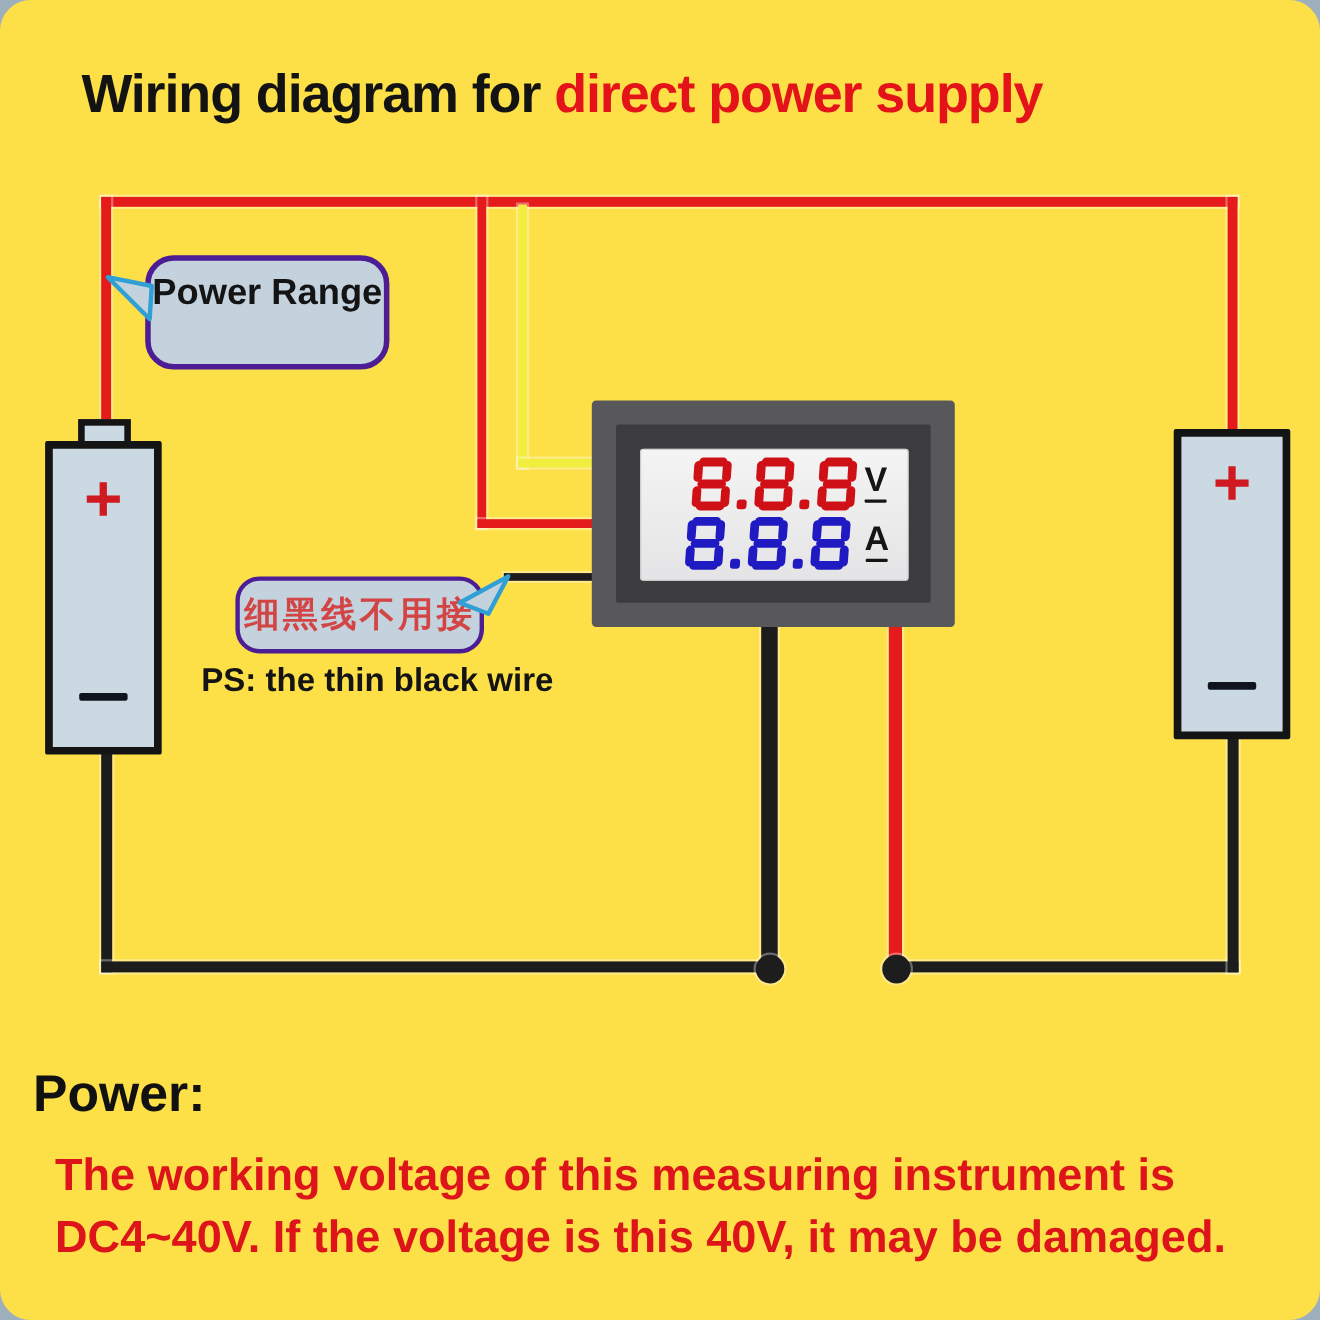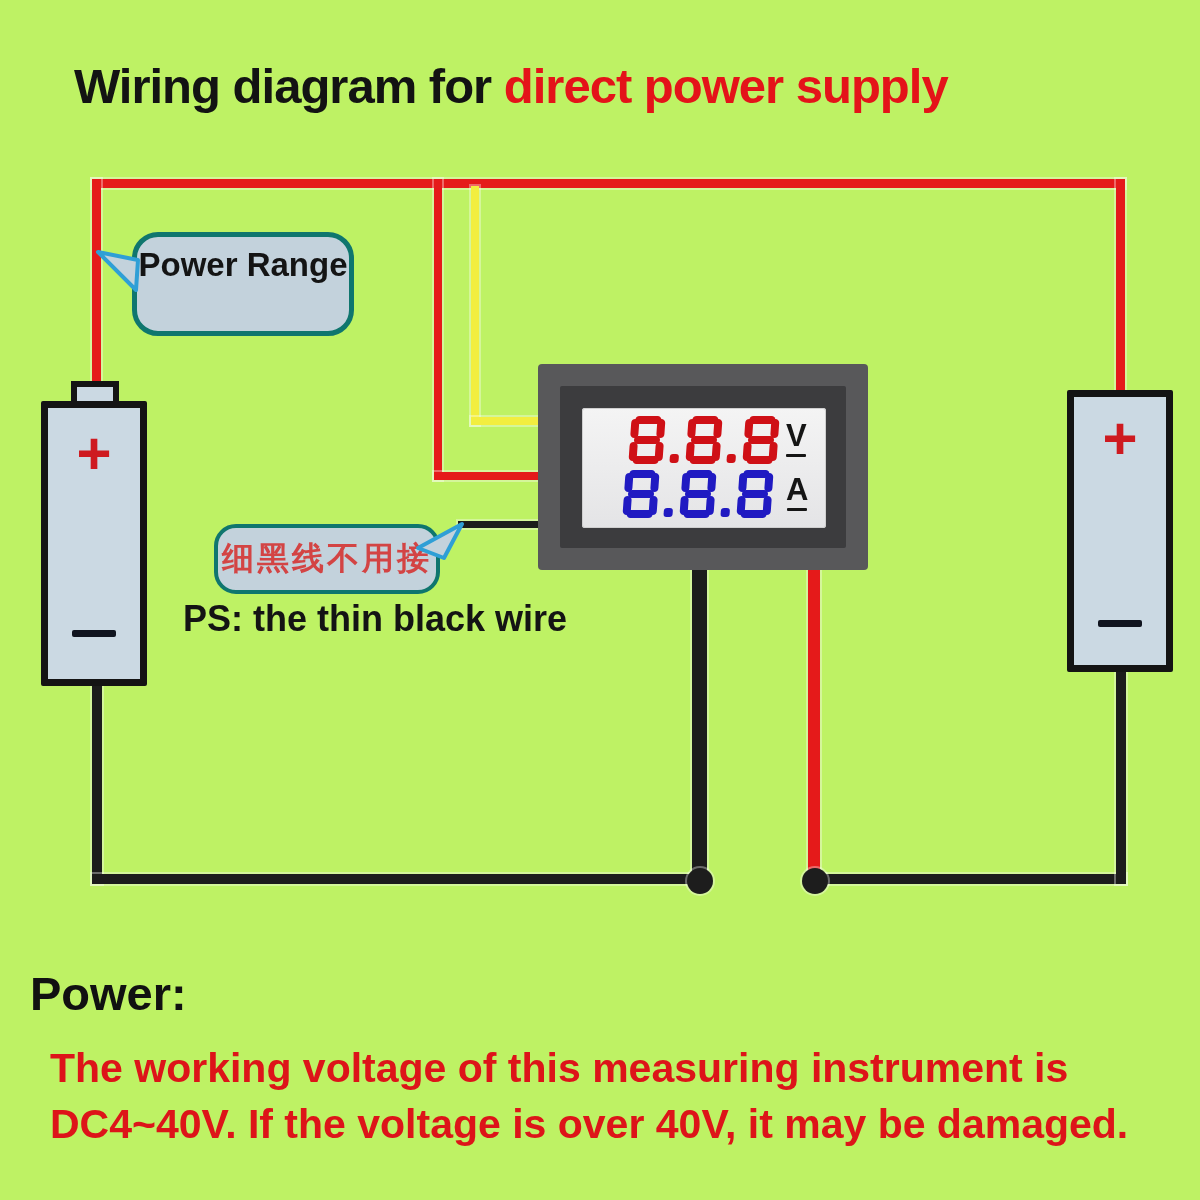--- a/index.html
+++ b/index.html
@@ -1,19 +1,19 @@
 <!DOCTYPE html>
 <html><head>
 <meta charset="utf-8">
 <style>
   html,body{margin:0;padding:0;}
   body{background:#9eb0bc;font-family:"Liberation Sans","DejaVu Sans",sans-serif;}
   #stage{
     position:relative;width:1200px;height:1200px;margin:0 auto;
-    background:#bef264;overflow:hidden;
+    background:#fde047;overflow:hidden;border-radius:28px;
   }
   
   .title{
     position:absolute;left:74px;top:58px;font-size:49px;font-weight:700;
     letter-spacing:-1px;color:#131313;white-space:nowrap;
   }
   .title .hl{color:#e41319;}
   
   .wire{position:absolute;box-shadow:0 0 0 2px rgba(255,255,255,0.35);}
   .w-red{background:#e51a1a;}
@@ -64,34 +64,34 @@
   .seg-e{left:0;top:26px;width:8px;height:19px;}
   .seg-c{left:26px;top:26px;width:8px;height:19px;}
   .seg-dot{width:9px;height:9px;border-radius:3px;margin-bottom:1px;}
   .unit{position:absolute;display:flex;flex-direction:column;align-items:center;
     color:#151515;font-weight:700;font-size:31px;line-height:32px;}
   .unit-volt{left:204px;top:12px;}
   .unit-amp{left:204px;top:66px;}
   .unit-bar{width:20px;height:3px;background:#151515;margin-top:2px;border-radius:1px;}
   
   .bubble{
-    position:absolute;box-sizing:border-box;border:5px solid #0f766e;
+    position:absolute;box-sizing:border-box;border:5px solid #4c1d95;
     border-radius:26px;background:#c3d2dc;text-align:center;
   }
   .bubble-power{left:132px;top:232px;width:222px;height:104px;padding-top:8px;}
   .bubble-power .b1{font-size:33px;font-weight:700;color:#141414;line-height:40px;}
   .bubble-power .b2{font-size:40px;font-weight:700;color:#cf2027;line-height:44px;}
   .bubble-cn{left:214px;top:524px;width:226px;height:70px;border-width:4px;
     border-radius:22px;}
   .bubble-cn .b1{font-size:32px;font-weight:700;color:#d34444;line-height:60px;
     letter-spacing:3px;font-family:"DejaVu Sans","Liberation Sans",sans-serif;}
   .tail{position:absolute;}
   
   .ps-note{
-    position:absolute;left:183px;top:597px;font-size:36px;font-weight:700;
+    position:absolute;left:183px;top:597px;font-size:30px;font-weight:700;
     color:#141414;line-height:44px;white-space:nowrap;
   }
   .ps-note .em{color:#d6242b;}
   .note-label{
     position:absolute;left:30px;top:966px;font-size:47px;font-weight:700;color:#111;
   }
   .note-body{
     position:absolute;left:50px;top:1040px;font-size:41px;font-weight:700;
     color:#dd1419;line-height:56px;white-space:nowrap;
   }
@@ -222,16 +222,16 @@
     <polygon points="8,46 52,22 34,56" fill="#c3d2dc" stroke="#2f9fd6" stroke-width="4" stroke-linejoin="round"></polygon>
   </svg>
 
   <div class="ps-note">
     <div>PS: the thin black wire</div>
   </div>
 
   <div class="note-label">Power:</div>
   <div class="note-body">
     <div>The working voltage of this measuring instrument is</div>
-    <div>DC4~40V. If the voltage is over 40V, it may be damaged.</div>
+    <div>DC4~40V. If the voltage is this 40V, it may be damaged.</div>
   </div>
 
 </div>
 
 </body></html>

